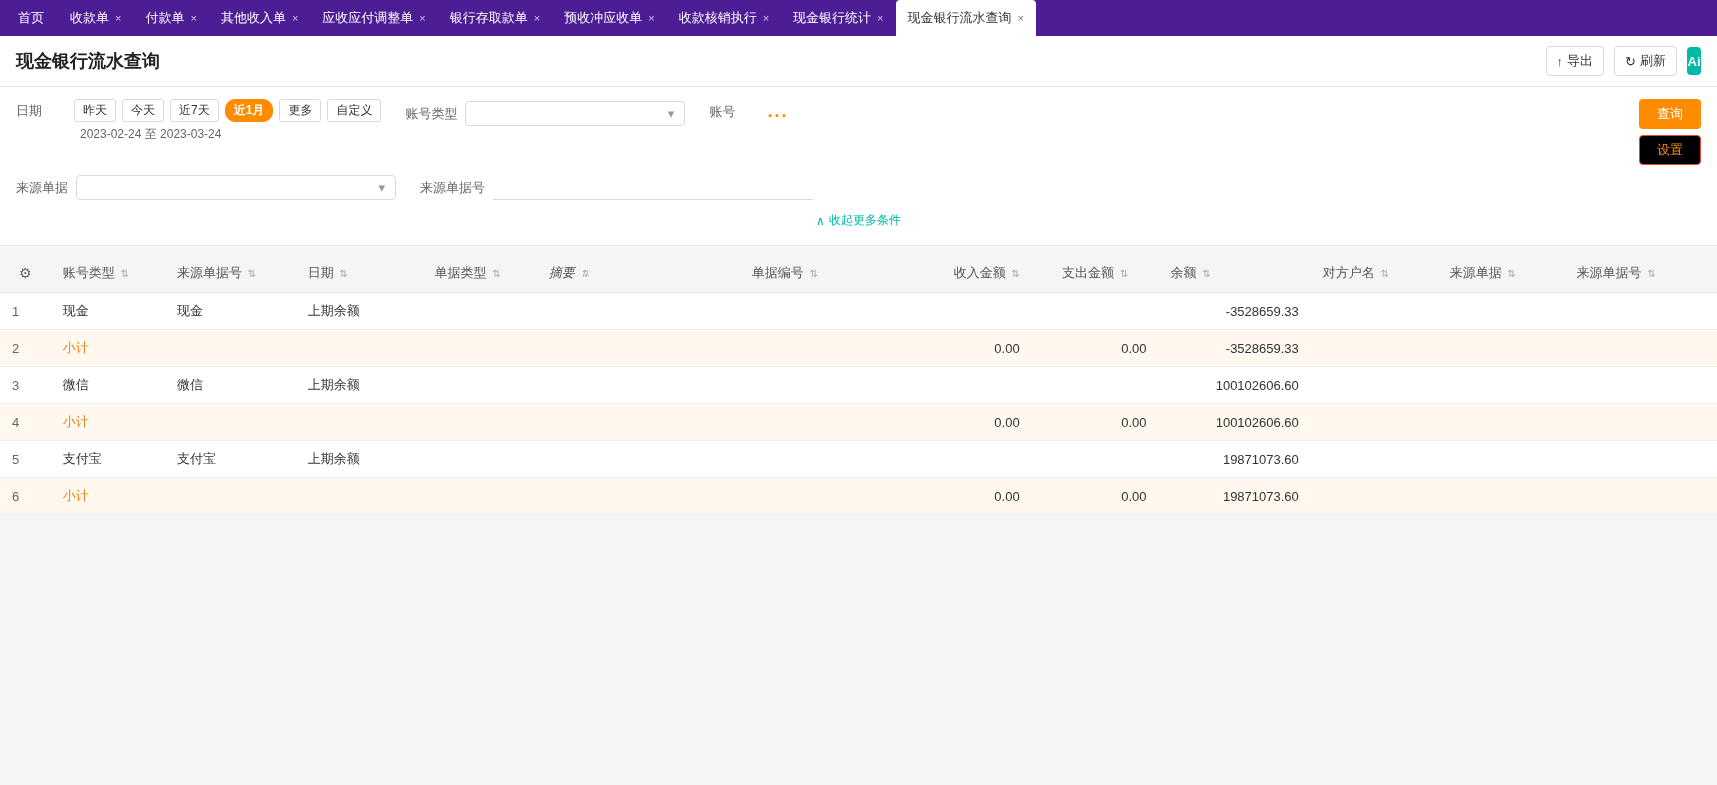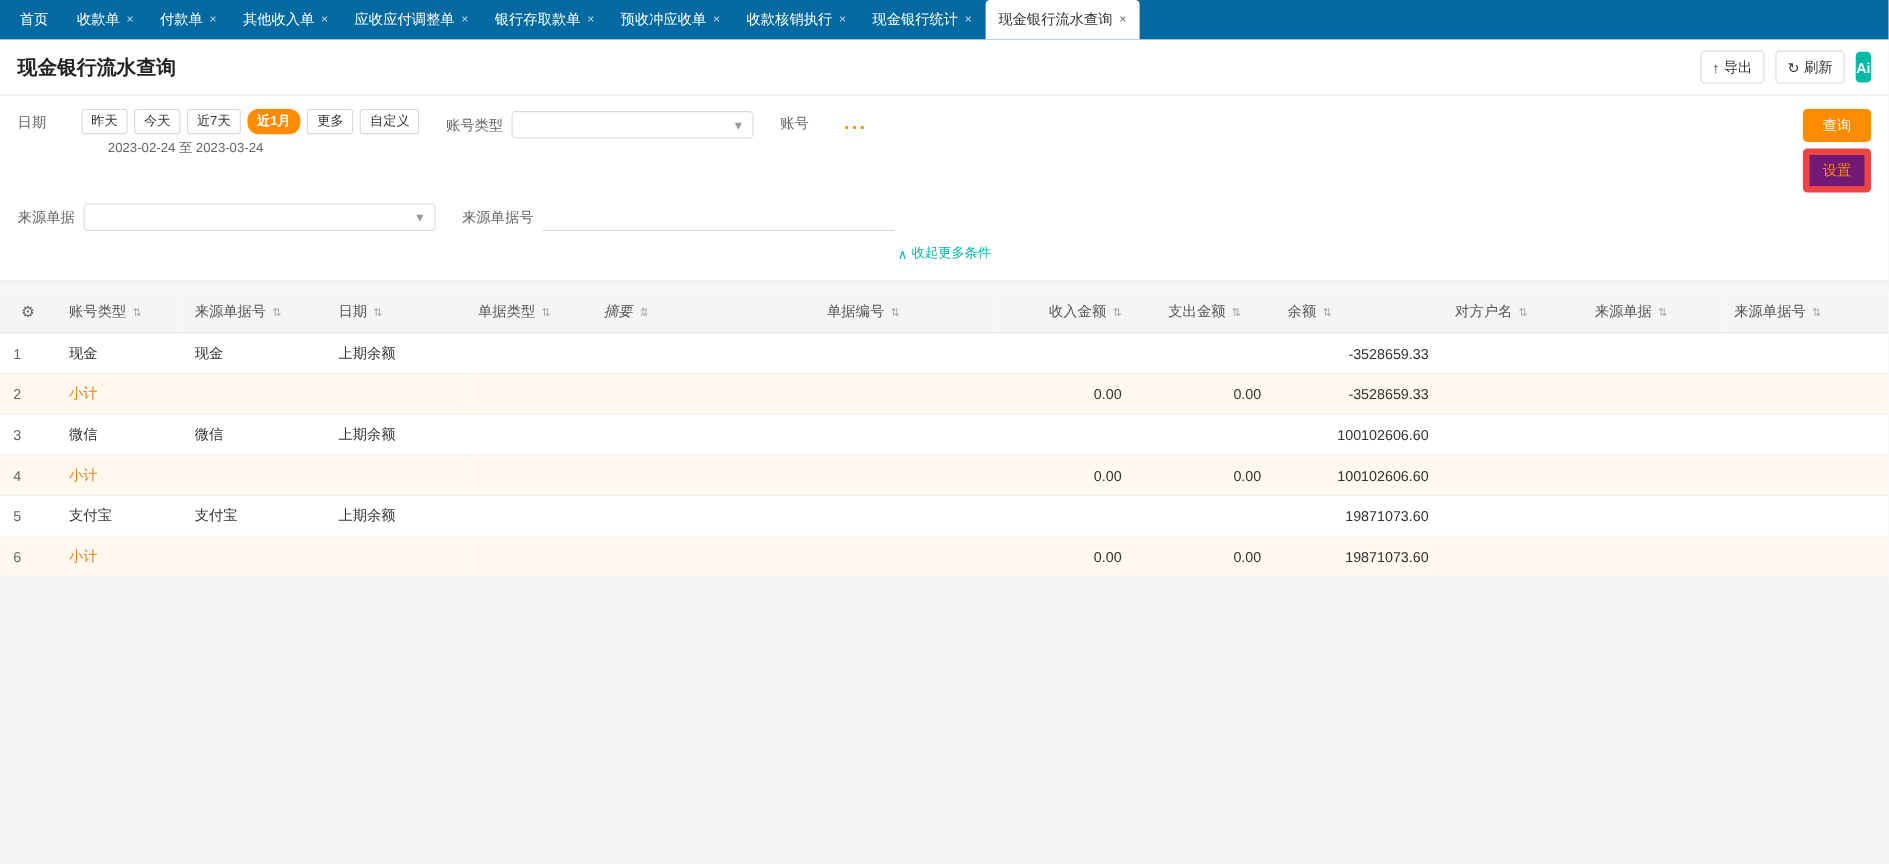--- a/index.html
+++ b/index.html
@@ -2,21 +2,21 @@
 <html><head>
   <meta charset="utf-8">
   <style>
     * { box-sizing: border-box; margin: 0; padding: 0; font-family: 'Microsoft YaHei', Arial, sans-serif; }
     body { background: #f5f5f5; font-size: 13px; color: #333; }
 
     
     .top-nav {
       display: flex;
       align-items: center;
-      background: #0369a1;
+      background: #4c1d95;
       height: 36px;
       padding: 0 4px;
       overflow: hidden;
     }
     .nav-item {
       display: flex;
       align-items: center;
       padding: 0 12px;
       height: 36px;
       color: #fff;
@@ -144,23 +144,23 @@
     .btn-query {
       background: #ff8c00;
       color: #fff;
       border: none;
       border-radius: 4px;
       padding: 6px 18px;
       cursor: pointer;
       font-size: 13px;
     }
     .btn-setting {
-      background: #701a75;
+      background: #000000;
       color: #ff8c00;
-      border: 6px solid #ef4444;
+      border: 1px solid #ef4444;
       border-radius: 4px;
       padding: 5px 8px;
       cursor: pointer;
       font-size: 13px;
     }
     .collapse-bar {
       display: flex;
       align-items: center;
       justify-content: center;
       gap: 4px;
@@ -294,21 +294,21 @@
         <span class="filter-label">日期</span>
         <div class="date-options">
           <button class="date-btn">昨天</button>
           <button class="date-btn">今天</button>
           <button class="date-btn">近7天</button>
           <button class="date-btn active">近1月</button>
           <button class="date-btn">更多</button>
           <button class="date-btn">自定义</button>
         </div>
       </div>
-      <div style="margin-left:78px;">
+      <div style="margin-left:60px;">
         <span class="date-range">2023-02-24 至 2023-03-24</span>
       </div>
     </div>
 
     <div style="display:flex;align-items:center;gap:8px;margin-top:2px;">
       <span class="filter-label">账号类型</span>
       <div class="filter-select" style="min-width:220px;">
         <span style="color:#bbb;font-size:13px;"></span>
         <span class="arrow">▾</span>
       </div>

